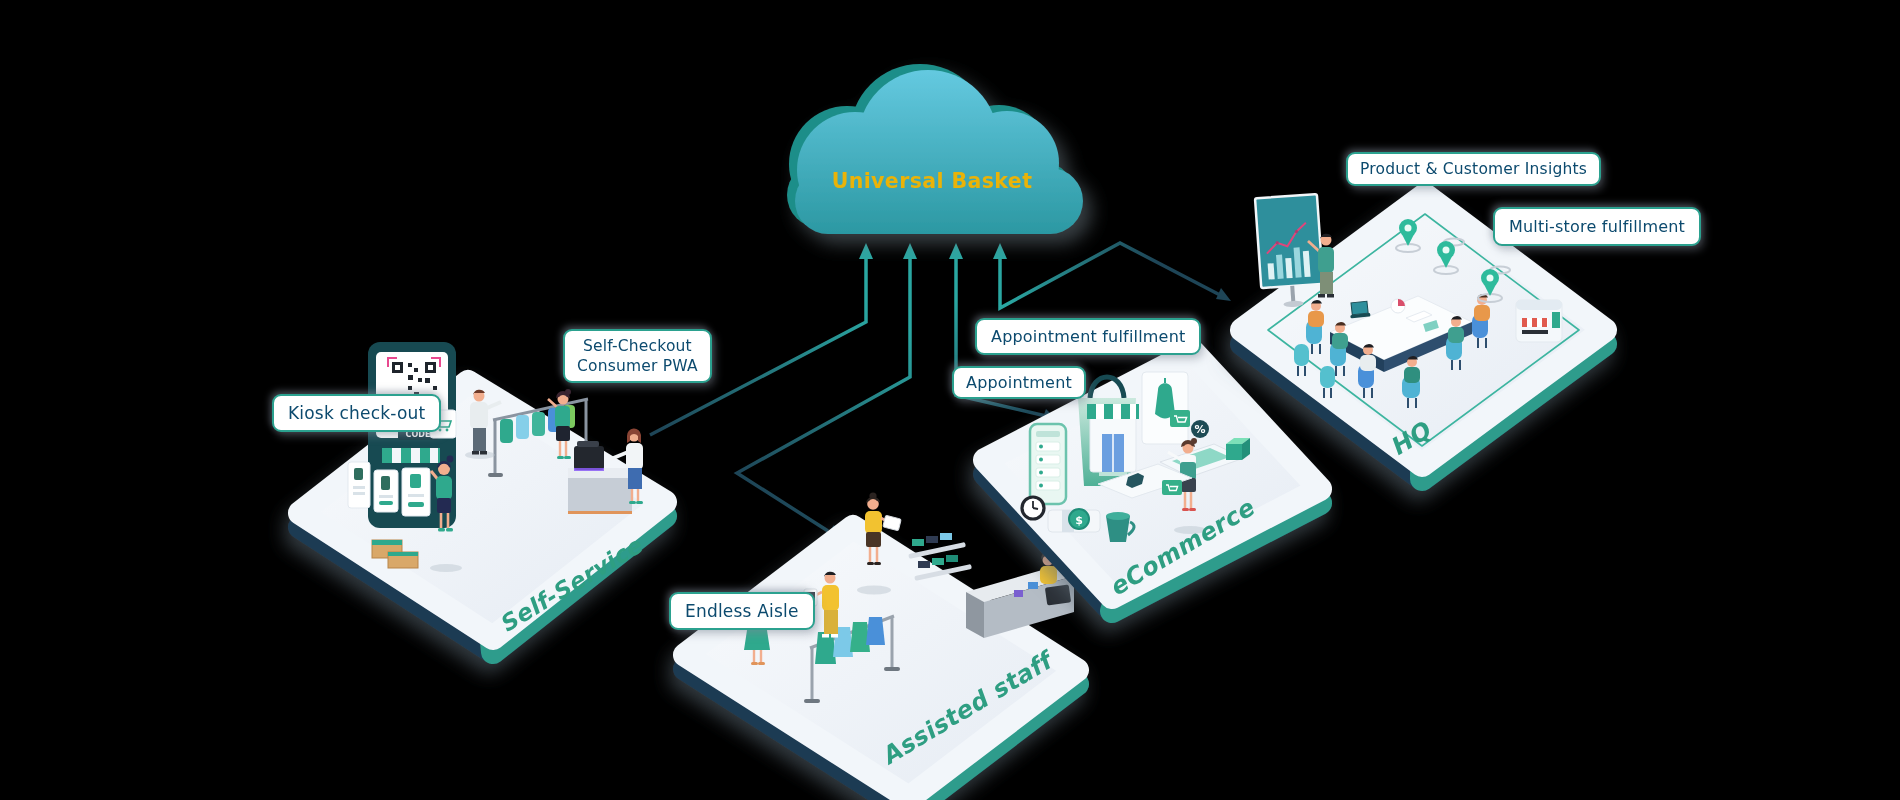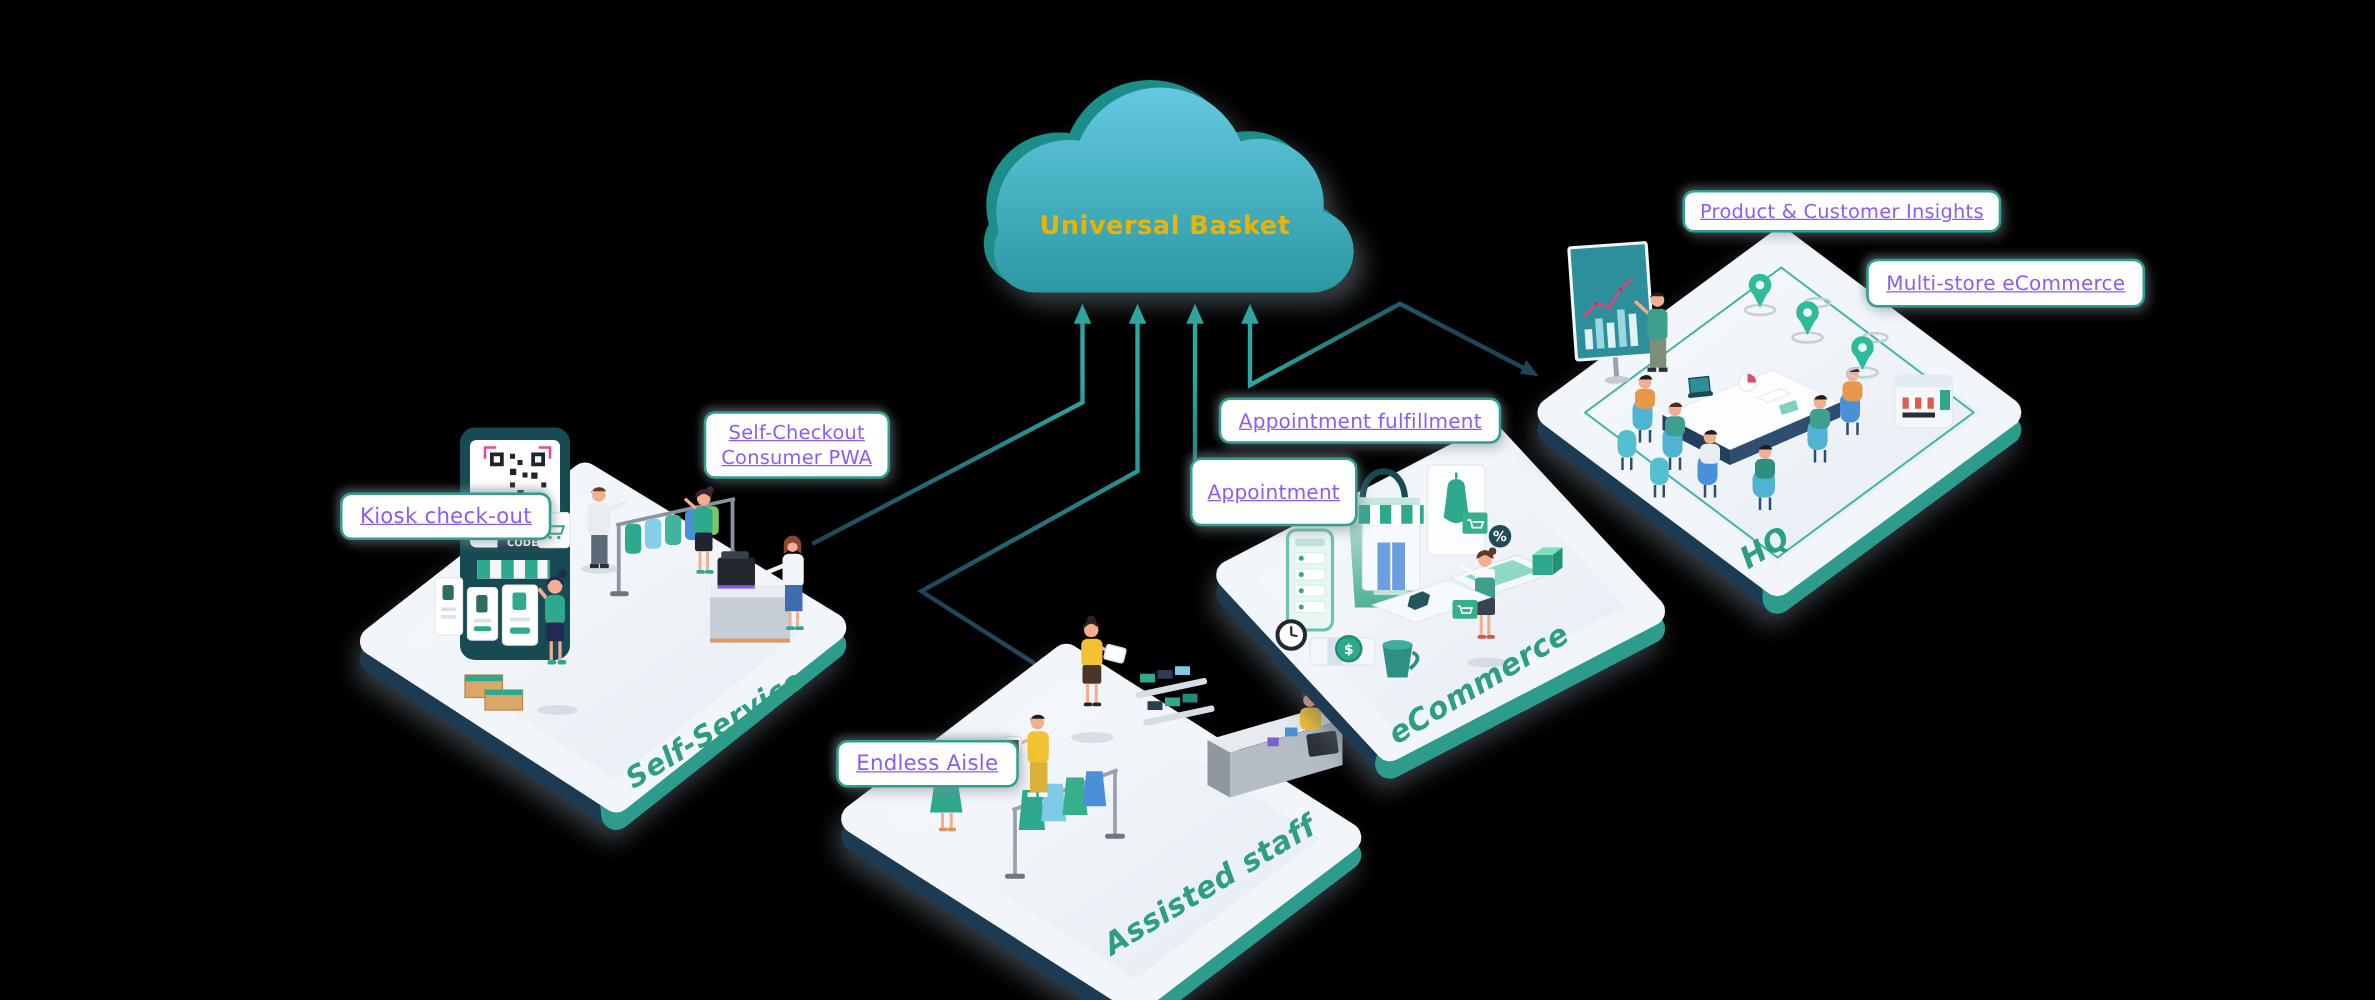--- a/index.html
+++ b/index.html
@@ -3,23 +3,23 @@
 <meta charset="utf-8">
 <style>
   html,body{margin:0;padding:0;background:#000;}
   .stage{position:relative;width:1900px;height:800px;background:#000;overflow:hidden;
          font-family:"DejaVu Sans","Liberation Sans",sans-serif;}
   .layer{position:absolute;left:0;top:0;width:1900px;height:800px;}
   svg{display:block;}
 
   
   .chip{position:absolute;background:#fff;border:2px solid #2BA18F;border-radius:9px;
-        color:#8b5cf6;white-space:nowrap;display:flex;align-items:center;justify-content:center;
+        color:#0c4a6e;white-space:nowrap;display:flex;align-items:center;justify-content:center;
         padding:7px 14px;font-size:16px;letter-spacing:.2px;
-        box-shadow:-2px -3px 7px rgba(128,138,152,.5), 3px 4px 9px rgba(128,138,152,.45);text-decoration:underline;}
+        box-shadow:-2px -3px 7px rgba(128,138,152,.5), 3px 4px 9px rgba(128,138,152,.45);}
   .chip.small{font-size:15.5px;padding:6px 12px;}
   .chip.two-line{flex-direction:column;line-height:1.3;text-align:center;padding:5px 12px;font-size:15.5px;}
 
   
   .plat-name{position:absolute;color:#2E9E82;font-weight:bold;font-style:italic;
              transform:translate(-50%,-50%) rotate(-31deg);white-space:nowrap;letter-spacing:.5px;}
 
   
   .cloud-title{position:absolute;left:932px;top:181px;transform:translate(-50%,-50%);
                color:#eab308;font-weight:bold;font-size:20.5px;line-height:27px;text-align:center;
@@ -597,30 +597,30 @@
 
 
   <div class="chip" style="left:669px;top:592px;font-size:17px;">
     <span>Endless Aisle</span>
   </div>
 
   <div class="chip" style="left:975px;top:318px;">
     <span>Appointment fulfillment</span>
   </div>
 
-  <div class="chip" style="left:952px;top:366px;padding:16px 12px;">
+  <div class="chip" style="left:952px;top:366px;padding:5px 12px;">
     <span>Appointment</span>
   </div>
 
   <div class="chip small" style="left:1346px;top:152px;">
     <span>Product &amp; Customer Insights</span>
   </div>
 
   <div class="chip" style="left:1493px;top:207px;padding:8px 14px;">
-    <span>Multi-store eCommerce</span>
+    <span>Multi-store fulfillment</span>
   </div>
 
   <div class="plat-name" style="left:572px;top:584px;font-size:23px;">Self-Service</div>
   <div class="plat-name" style="left:968px;top:708px;font-size:24px;">Assisted staff</div>
   <div class="plat-name" style="left:1183px;top:547px;font-size:24px;">eCommerce</div>
   <div class="plat-name" style="left:1412px;top:438px;font-size:24px;">HQ</div>
 </div>
 
 </div>
 

